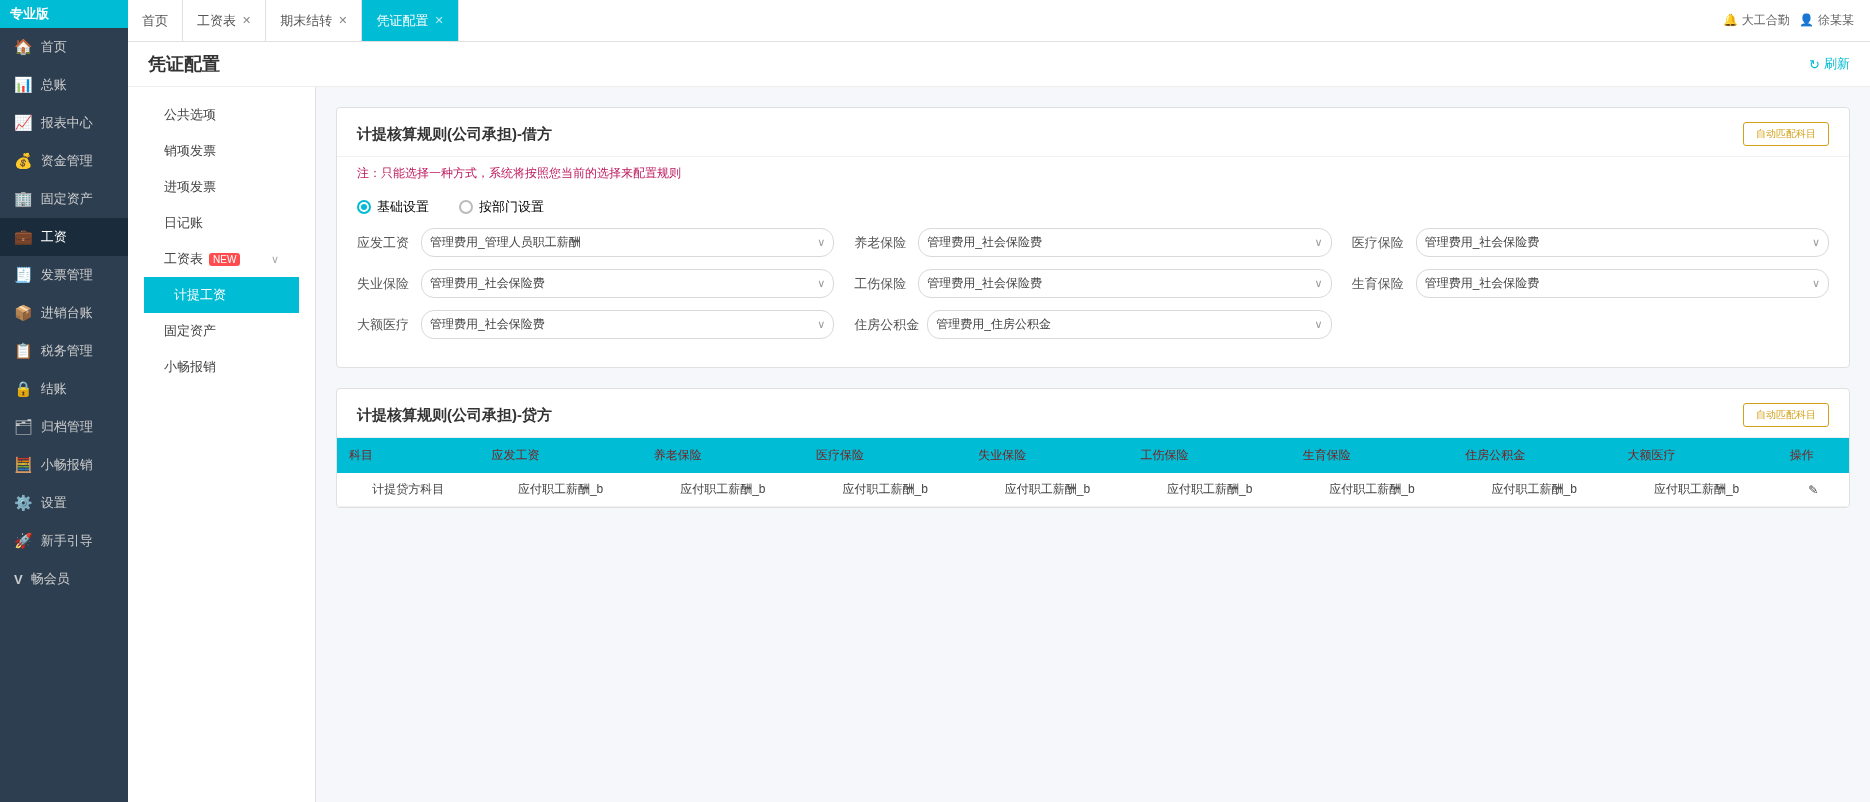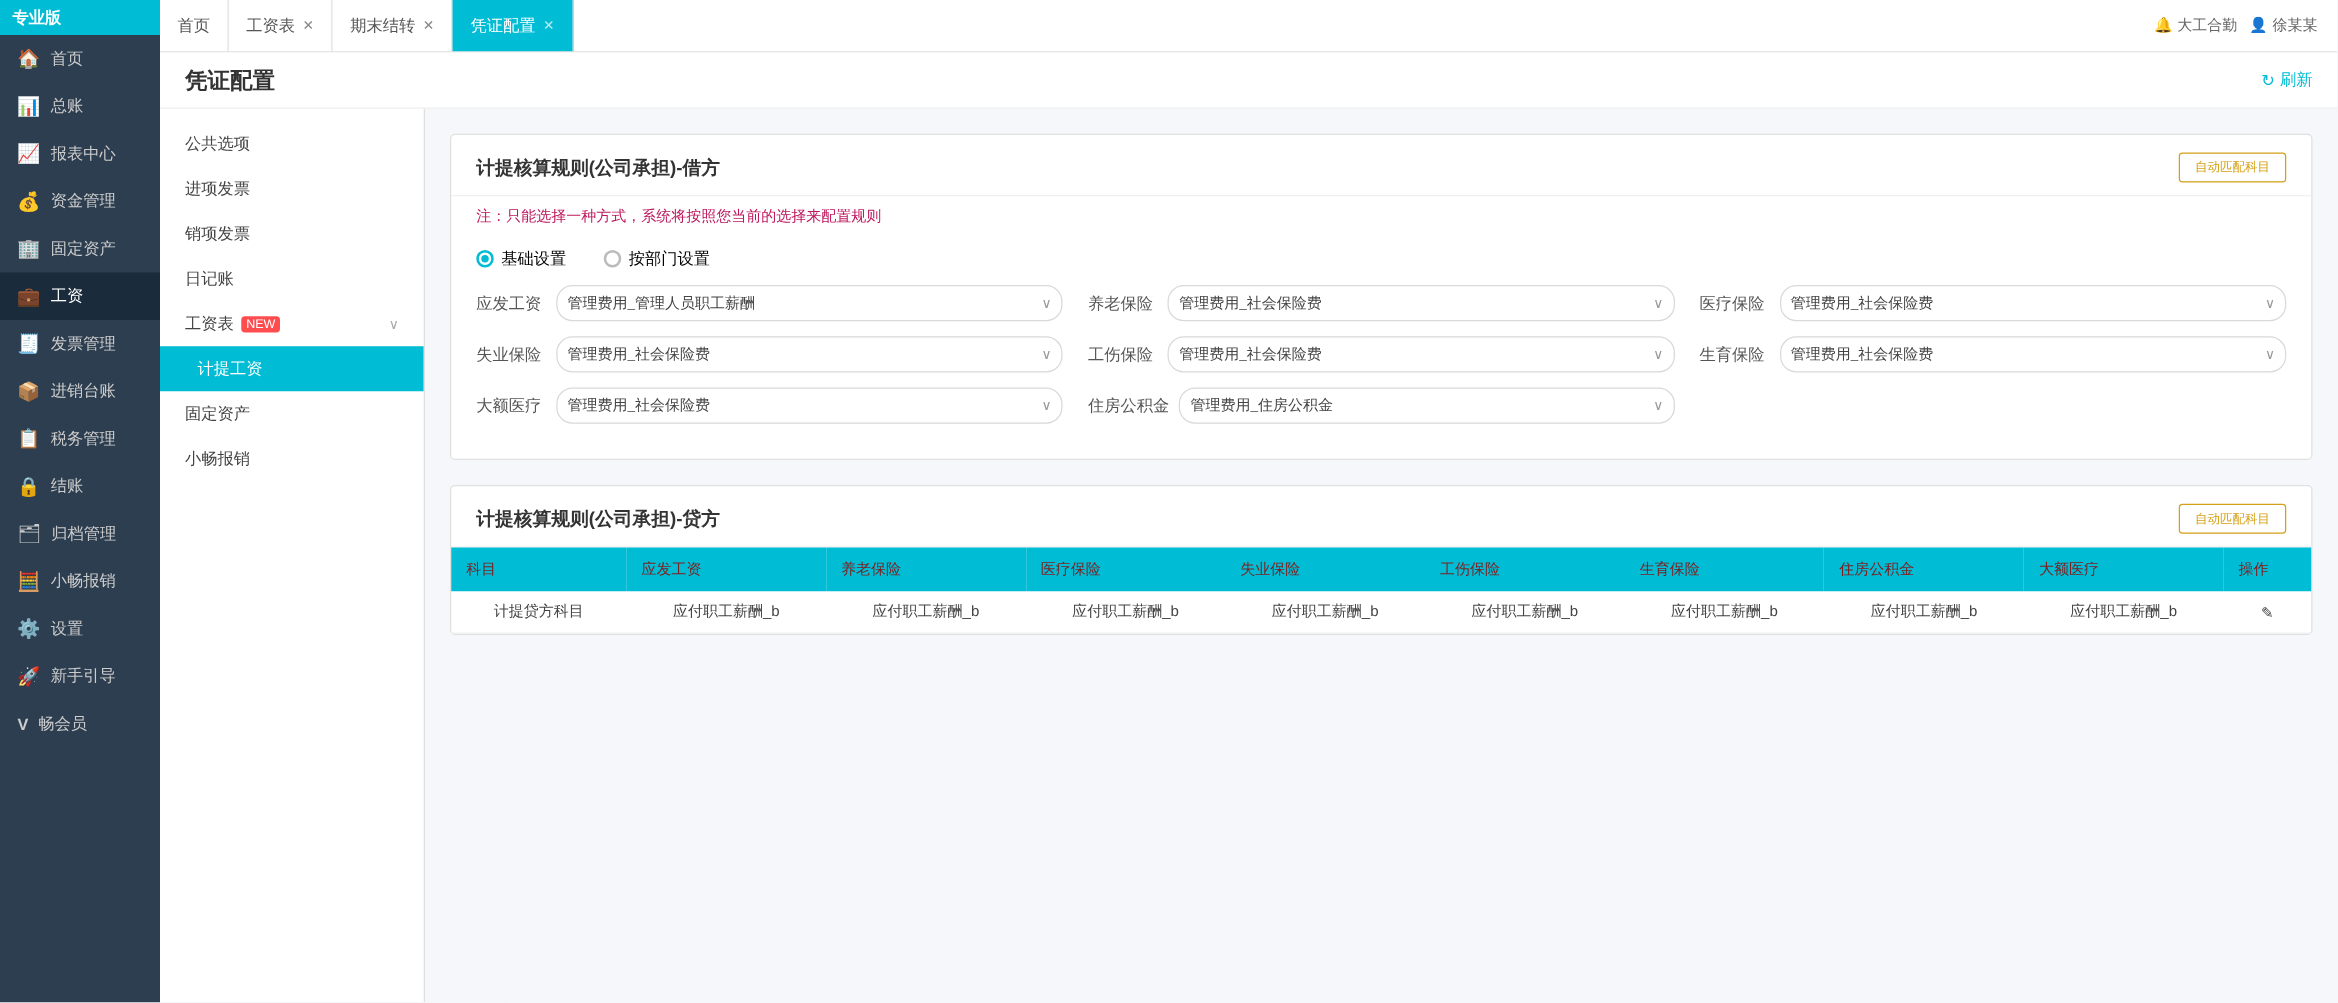--- a/index.html
+++ b/index.html
@@ -113,24 +113,24 @@
 
     
     .content-area {
       display: flex;
       flex: 1;
       overflow: hidden;
     }
 
     
     .left-nav {
-      width: 212px;
+      width: 188px;
       background: #fff;
       border-right: 1px solid #e0e0e0;
-      padding: 10px 0;
+      padding: 10px 16px;
       flex-shrink: 0;
       overflow-y: auto;
     }
     .left-nav-item {
       padding: 9px 20px;
       cursor: pointer;
       color: #444;
       font-size: 13px;
       display: flex;
       align-items: center;
@@ -251,21 +251,20 @@
       border: 1px solid #d9d9d9;
       border-radius: 13px;
       padding: 5px 8px;
       font-size: 12px;
       color: #444;
       display: flex;
       align-items: center;
       justify-content: space-between;
       cursor: pointer;
       background: #fff;
-      font-family: Liberation Serif, serif;
     }
     .form-select .chevron { color: #999; font-size: 11px; }
 
     
     .data-table {
       width: 100%;
       border-collapse: collapse;
       font-size: 12px;
     }
     .data-table th {
@@ -393,24 +392,24 @@
     </div>
   </div>
 
   <div class="content-area">
 
     <div class="left-nav">
       <div class="left-nav-item">
         <span>公共选项</span>
       </div>
       <div class="left-nav-item">
+        <span>销项发票</span>
+      </div>
+      <div class="left-nav-item">
         <span>进项发票</span>
-      </div>
-      <div class="left-nav-item">
-        <span>销项发票</span>
       </div>
       <div class="left-nav-item">
         <span>日记账</span>
       </div>
       <div class="left-nav-item" style="justify-content:flex-start; gap:6px;">
         <span>工资表</span>
         <span class="badge-new">NEW</span>
         <span class="chevron" style="margin-left:auto;">∨</span>
       </div>
       <div class="left-nav-item active" style="padding-left:30px;">

